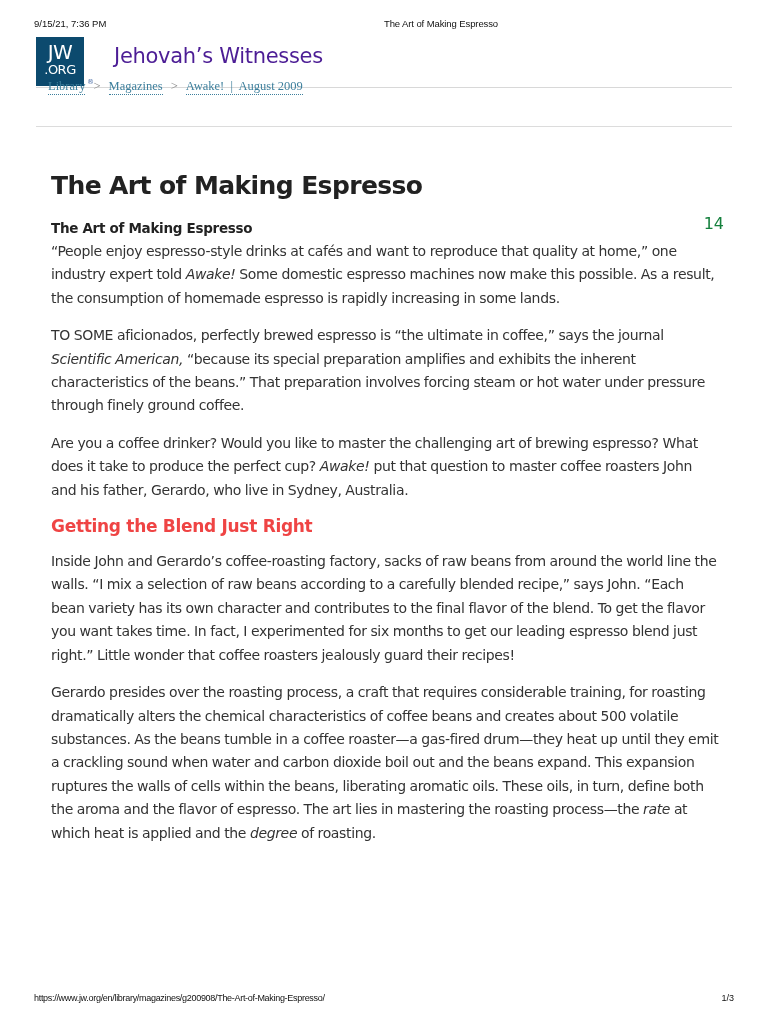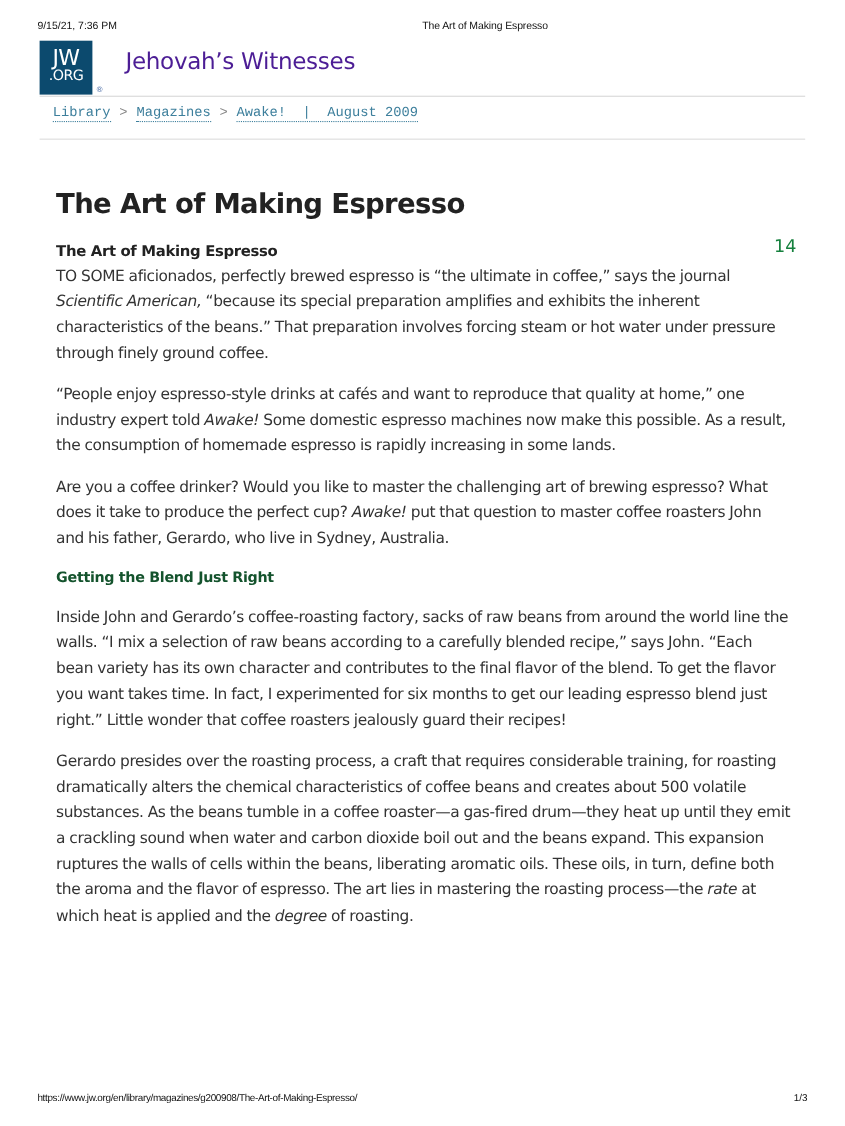--- a/index.html
+++ b/index.html
@@ -83,23 +83,23 @@
       position: absolute;
       left: 78px;
       top: 7px;
       font-family: "DejaVu Sans", sans-serif;
       font-size: 21px;
       color: #4c1d95;
       letter-spacing: -0.3px;
     }
     .breadcrumb {
       position: absolute;
-      top: 95px;
+      top: 79px;
       left: 48px;
-      font-family: Liberation Mono, monospace;
+      font-family: Liberation Serif, serif;
       font-size: 12.5px;
       color: #3d7f9c;
       white-space: nowrap;
     }
     .breadcrumb a {
       color: #3d7f9c;
       text-decoration: none;
       border-bottom: 1px dotted #3d7f9c;
       padding-bottom: 1px;
     }
@@ -154,23 +154,23 @@
       line-height: 23.4px;
       color: #333;
       letter-spacing: -0.35px;
       word-spacing: -0.3px;
     }
     .article p.first {
       margin-top: 13px;
     }
     .article h2 {
       margin: 0 0 14px 0;
-      font-size: 13px;
+      font-size: 17px;
       font-weight: bold;
-      color: #14532d;
+      color: #ef4444;
       letter-spacing: -0.3px;
       line-height: 20px;
     }
     .print-footer {
       position: absolute;
       top: 993px;
       left: 0;
       width: 768px;
       font-family: "Liberation Sans", sans-serif;
       font-size: 9px;
@@ -209,23 +209,23 @@
 <div class="breadcrumb-divider"></div>
 
 <article class="article">
   <h1>The Art of Making Espresso</h1>
   <div class="subtitle-row">
     <span class="subtitle">The Art of Making Espresso</span>
     <span class="page-num">14</span>
   </div>
 
 
+  <p><span>“People enjoy espresso-style drinks at cafés and want to reproduce that quality at home,” one industry expert told </span><em>Awake!</em><span> Some domestic espresso machines now make this possible. As a result, the consumption of homemade espresso is rapidly increasing in some lands.</span></p>
+
   <p><span>TO SOME aficionados, perfectly brewed espresso is “the ultimate in coffee,” says the journal </span><em>Scientific American,</em><span> “because its special preparation amplifies and exhibits the inherent characteristics of the beans.” That preparation involves forcing steam or hot water under pressure through finely ground coffee.</span></p>
-
-  <p><span>“People enjoy espresso-style drinks at cafés and want to reproduce that quality at home,” one industry expert told </span><em>Awake!</em><span> Some domestic espresso machines now make this possible. As a result, the consumption of homemade espresso is rapidly increasing in some lands.</span></p>
 
   <p><span>Are you a coffee drinker? Would you like to master the challenging art of brewing espresso? What does it take to produce the perfect cup? </span><em>Awake!</em><span> put that question to master coffee roasters John and his father, Gerardo, who live in Sydney, Australia.</span></p>
 
   <h2>Getting the Blend Just Right</h2>
 
   <p>Inside John and Gerardo’s coffee-roasting factory, sacks of raw beans from around the world line the walls. “I mix a selection of raw beans according to a carefully blended recipe,” says John. “Each bean variety has its own character and contributes to the final flavor of the blend. To get the flavor you want takes time. In fact, I experimented for six months to get our leading espresso blend just right.” Little wonder that coffee roasters jealously guard their recipes!</p>
 
   <p><span>Gerardo presides over the roasting process, a craft that requires considerable training, for roasting dramatically alters the chemical characteristics of coffee beans and creates about 500 volatile substances. As the beans tumble in a coffee roaster—a gas-fired drum—they heat up until they emit a crackling sound when water and carbon dioxide boil out and the beans expand. This expansion ruptures the walls of cells within the beans, liberating aromatic oils. These oils, in turn, define both the aroma and the flavor of espresso. The art lies in mastering the roasting process—the </span><em>rate</em><span> at which heat is applied and the </span><em>degree</em><span> of roasting.</span></p>
 </article>
 

